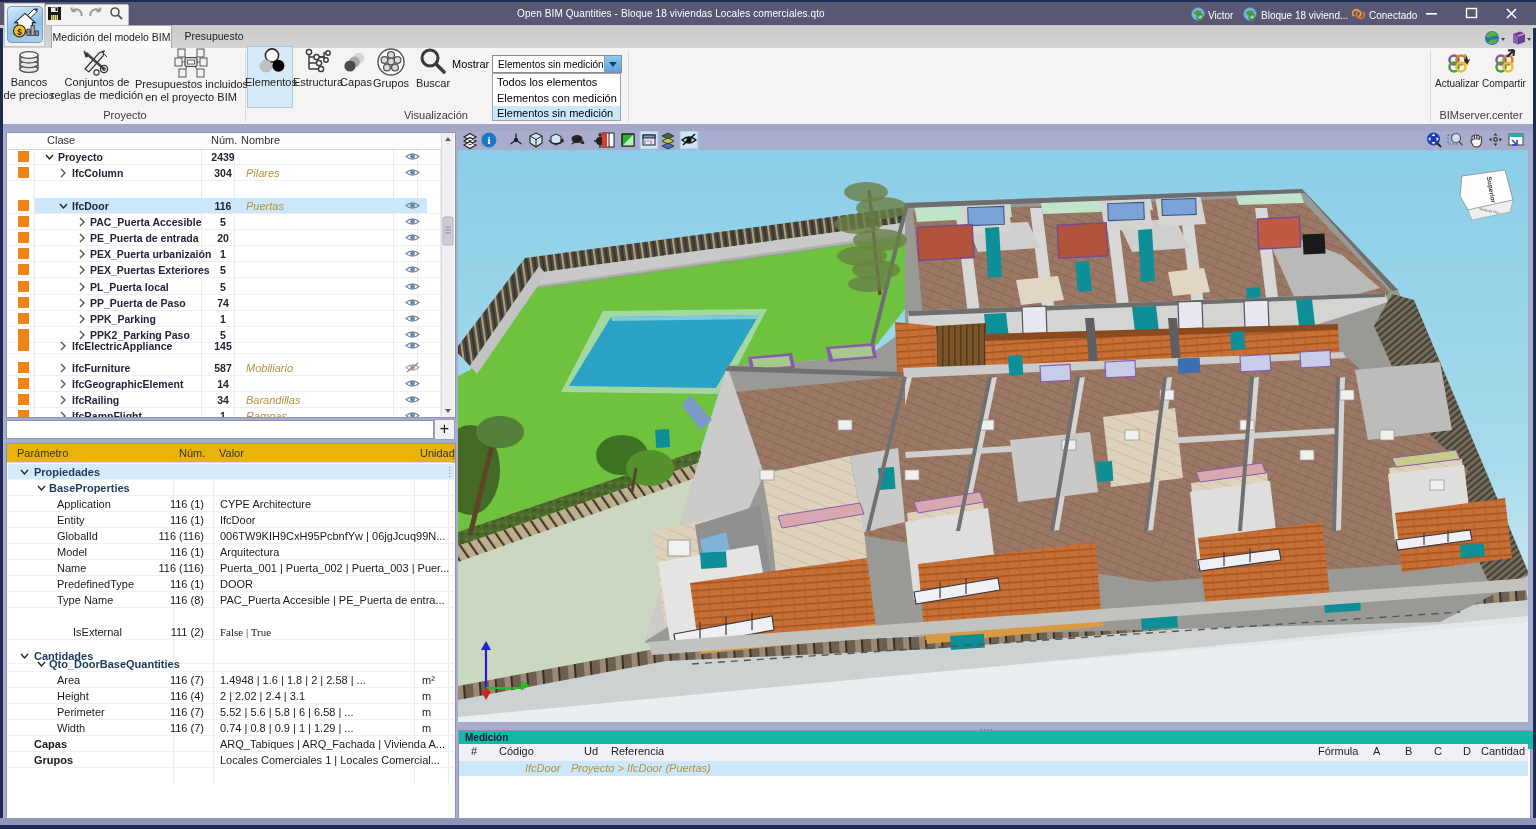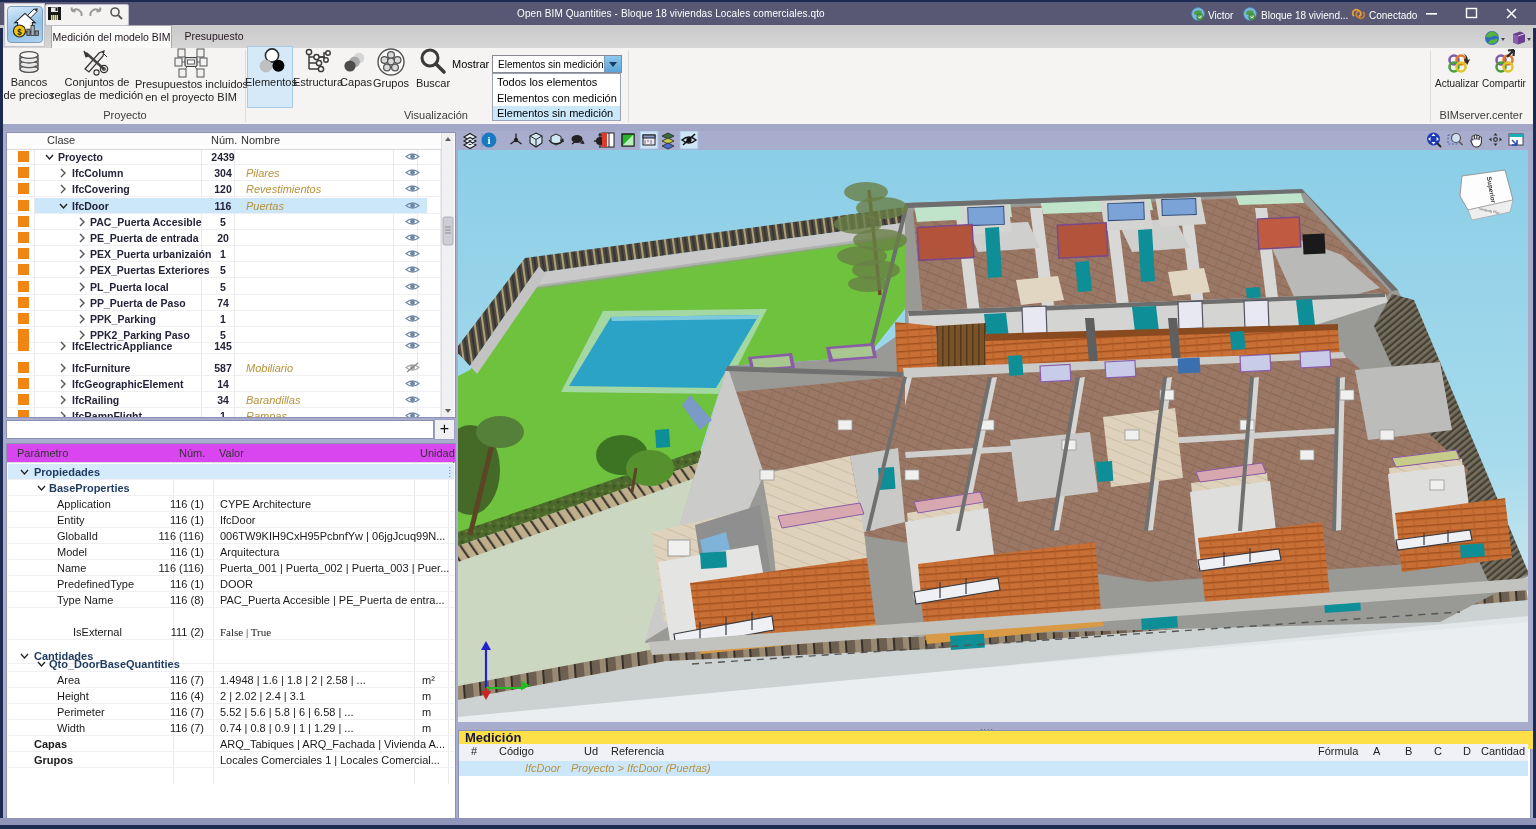--- a/index.html
+++ b/index.html
@@ -302,35 +302,20 @@
       </svg>
       <span class="cell bold" style="left:64px;color:#23233a;font-size:10.5px;">IfcColumn</span>
       <span class="cell bold" style="left:199px;width:32px;text-align:center;color:#23233a;font-size:10.5px;">304</span>
       <span class="cell gold" style="left:238px;font-size:11px;">Pilares</span>
       <svg class="eyesvg" width="15" height="11" viewBox="0 0 15 11">
         <path d="M1 5.5 Q7.5 0.2 14 5.5 Q7.5 10.8 1 5.5 Z" fill="none" stroke="#6d87a5" stroke-width="1.1"></path>
         <circle cx="7.5" cy="5.5" r="2.4" fill="#6d87a5"></circle>
       </svg>
       <div class="abs" style="left:0;top:15px;width:434px;height:1px;background:#efeff3;"></div>
     </div>
-<div class="trow" style="top:48px;">
-      <div class="abs" style="left:27px;top:0;width:392px;height:16px;"></div>
-      <div class="osq"></div>
-      <svg class="abs" style="left:51px;top:3px;" width="8" height="10">
-        <path d="M2 1 L6 5 L2 9" stroke="#555" stroke-width="1.4" fill="none"></path>
-      </svg>
-      <span class="cell bold" style="left:64px;color:#23233a;font-size:10.5px;">IfcCovering</span>
-      <span class="cell bold" style="left:199px;width:32px;text-align:center;color:#23233a;font-size:10.5px;">120</span>
-      <span class="cell gold" style="left:238px;font-size:11px;">Revestimientos</span>
-      <svg class="eyesvg" width="15" height="11" viewBox="0 0 15 11">
-        <path d="M1 5.5 Q7.5 0.2 14 5.5 Q7.5 10.8 1 5.5 Z" fill="none" stroke="#6d87a5" stroke-width="1.1"></path>
-        <circle cx="7.5" cy="5.5" r="2.4" fill="#6d87a5"></circle>
-      </svg>
-      <div class="abs" style="left:0;top:15px;width:434px;height:1px;background:#efeff3;"></div>
-    </div>
 <div class="trow" style="top:65px;">
       <div class="abs" style="left:27px;top:0;width:392px;height:16px;background:#cde7fa;"></div>
       <div class="osq"></div>
       <svg class="abs" style="left:51px;top:4px;" width="9" height="8">
         <path d="M1 2 L4.5 6 L8 2" stroke="#222" stroke-width="1.4" fill="none"></path>
       </svg>
       <span class="cell bold" style="left:64px;color:#23233a;font-size:10.5px;">IfcDoor</span>
       <span class="cell bold" style="left:199px;width:32px;text-align:center;color:#23233a;font-size:10.5px;">116</span>
       <span class="cell gold" style="left:238px;font-size:11px;">Puertas</span>
       <svg class="eyesvg" width="15" height="11" viewBox="0 0 15 11">
@@ -532,21 +517,21 @@
       </svg></div>
 </div>
 <div class="abs" style="left:220px;top:414.5px;color:#555;font-size:9px;letter-spacing:1px;">....</div>
 <div class="abs" id="searchbox"></div>
 <div class="abs" id="plusbtn">+</div>
 <div class="abs" id="parampanel">
 <div class="gridv" style="left:166px;height:340px;"></div>
 <div class="gridv" style="left:206px;height:340px;"></div>
 <div class="gridv" style="left:407px;height:340px;"></div>
 <div class="gridv" style="left:441px;height:340px;"></div>
-<div class="abs hdr" style="left:0;top:0;width:446px;height:18px;border-bottom:1px solid #d8d8df;background:#d946ef;padding-left:6px;">
+<div class="abs hdr" style="left:0;top:0;width:446px;height:18px;border-bottom:1px solid #d8d8df;background:#eab308;padding-left:6px;">
       <span class="cell" style="left:10px;top:3px;">Parámetro</span>
       <span class="cell" style="left:172px;top:3px;">Núm.</span>
       <span class="cell" style="left:212px;top:3px;">Valor</span>
       <span class="cell" style="left:413px;top:3px;">Unidad</span>
     </div>
 <div class="trow" style="top:20px;font-size:11px;">
       <div class="abs" style="left:0;top:0;width:446px;height:16px;background:#d5eafa;"></div>
       <svg class="abs" style="left:12px;top:4px;" width="9" height="8">
         <path d="M1 2 L4.5 6 L8 2" stroke="#222" stroke-width="1.3" fill="none"></path>
       </svg>
@@ -665,21 +650,21 @@
 <div class="abs" id="medicion">
 <div class="gridv" style="left:32px;top:13px;height:32px;"></div>
 <div class="gridv" style="left:118px;top:13px;height:32px;"></div>
 <div class="gridv" style="left:145px;top:13px;height:32px;"></div>
 <div class="gridv" style="left:852px;top:13px;height:32px;"></div>
 <div class="gridv" style="left:902px;top:13px;height:32px;"></div>
 <div class="gridv" style="left:934px;top:13px;height:32px;"></div>
 <div class="gridv" style="left:963px;top:13px;height:32px;"></div>
 <div class="gridv" style="left:992px;top:13px;height:32px;"></div>
 <div class="gridv" style="left:1014px;top:13px;height:32px;"></div>
-<div class="abs bold" style="left:0;top:0;width:1069px;height:18px;background:#fde047;font-size:13px;color:#16163a;padding-left:6px;line-height:13px;">Medición</div>
+<div class="abs bold" style="left:0;top:0;width:1069px;height:18px;background:#14b8a6;font-size:10px;color:#16163a;padding-left:6px;line-height:13px;">Medición</div>
 <div class="abs" style="left:0;top:13px;width:1069px;height:17px;background:#f0f1f6;border-bottom:1px solid #dcdfe8;font-size:11px;color:#222;">
       <span class="cell" style="left:12px;">#</span>
       <span class="cell" style="left:40px;">Código</span>
       <span class="cell" style="left:125px;">Ud</span>
       <span class="cell" style="left:152px;">Referencia</span>
       <span class="cell" style="left:859px;">Fórmula</span>
       <span class="cell" style="left:914px;">A</span>
       <span class="cell" style="left:946px;">B</span>
       <span class="cell" style="left:975px;">C</span>
       <span class="cell" style="left:1004px;">D</span>

